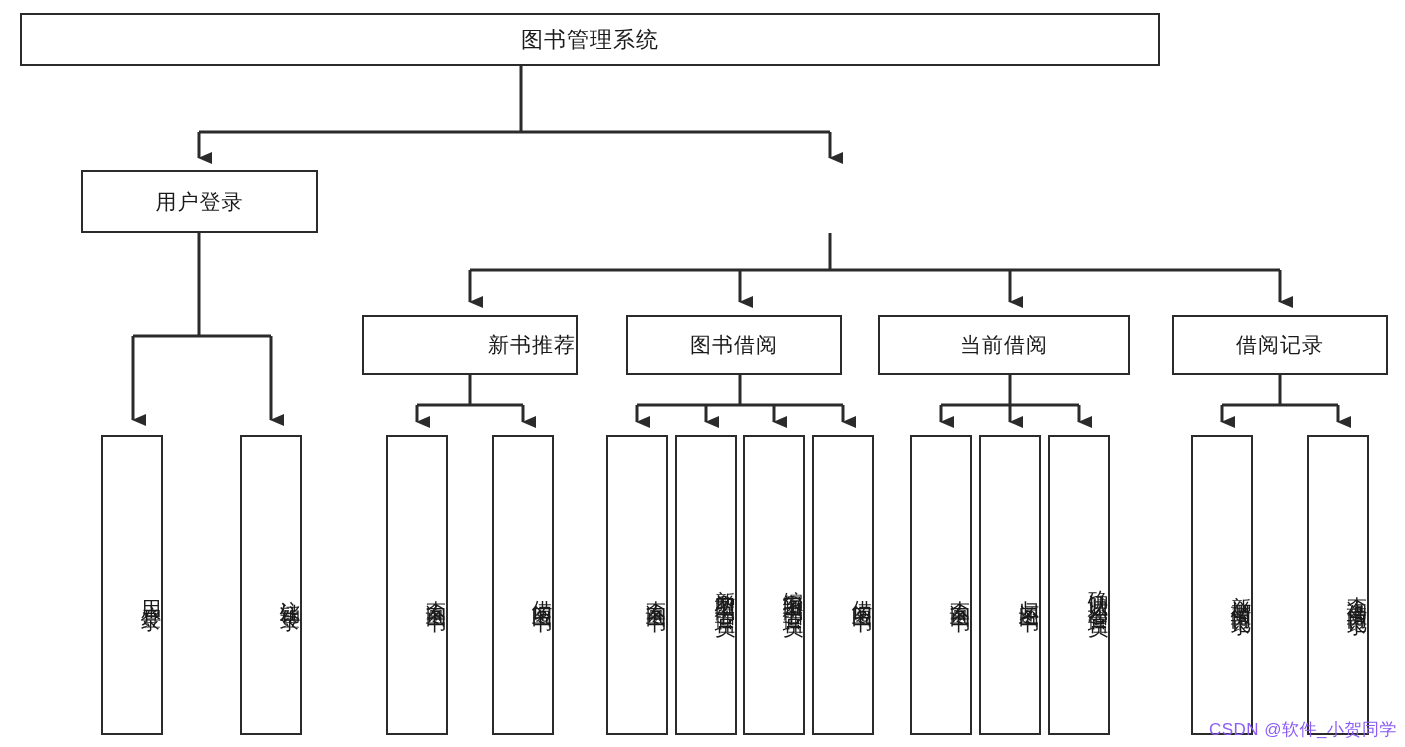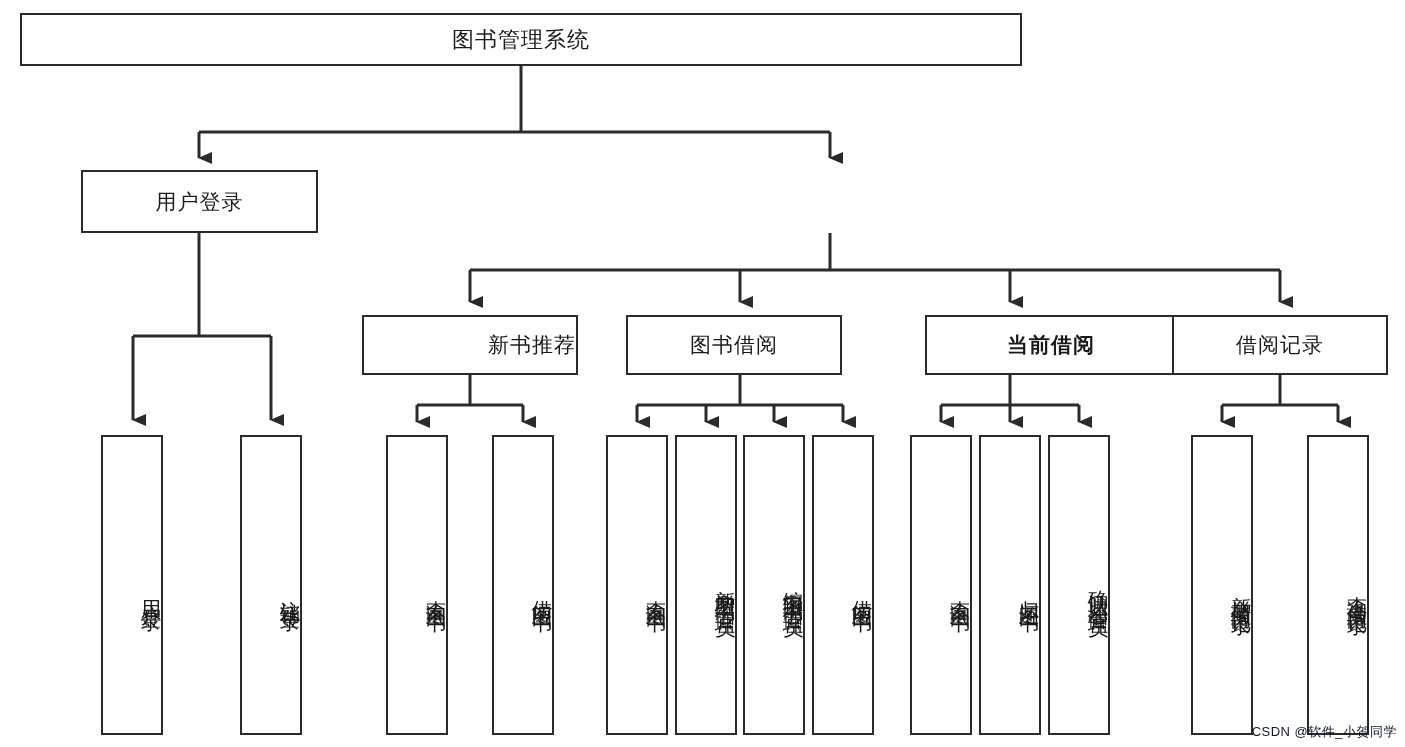--- a/index.html
+++ b/index.html
@@ -10,22 +10,22 @@
   .node{position:absolute;box-sizing:border-box;background:#ffffff;
         border:2.5px solid #2b2b2b;display:flex;align-items:center;
         justify-content:center;color:#1a1a1a;}
   .node.h{font-size:21px;letter-spacing:1px;}
   .node.v{writing-mode:vertical-rl;text-orientation:upright;
           font-size:20.5px;letter-spacing:4px;padding-top:14px;
           align-items:flex-start;justify-content:center;}
   .node.v .txt{writing-mode:vertical-rl;text-orientation:upright;
                line-height:1;white-space:nowrap;}
   .node.root{font-size:22px;}
-  .watermark{position:absolute;right:8px;bottom:6px;font-size:13px;
-             color:#0f172a;letter-spacing:.5px;white-space:nowrap;}
+  .watermark{position:absolute;right:8px;bottom:6px;font-size:17px;
+             color:#8b5cf6;letter-spacing:.5px;white-space:nowrap;}
 </style>
 </head>
 <body>
 
 <div id="canvas">
 
   <svg class="wires" viewBox="0 0 1405 747" xmlns="http://www.w3.org/2000/svg">
     <defs>
       <marker id="arw" viewBox="0 0 12 14" refX="6" refY="13" markerWidth="12" markerHeight="14" orient="auto-start-reverse" markerUnits="userSpaceOnUse">
         <path d="M0 0 L12 0 L6 14 Z" fill="#2b2b2b"></path>
@@ -69,35 +69,35 @@
       <path d="M1010 405 L1010 422" marker-end="url(#arw)"></path>
       <path d="M1079 405 L1079 422" marker-end="url(#arw)"></path>
 
       <path d="M1280 375 L1280 405"></path>
       <path d="M1222 405 L1338 405"></path>
       <path d="M1222 405 L1222 422" marker-end="url(#arw)"></path>
       <path d="M1338 405 L1338 422" marker-end="url(#arw)"></path>
     </g>
   </svg>
 
-  <div class="node h root" style="left:20px;top:13px;width:1002px;height:53px;">
+  <div class="node h root" style="left:20px;top:13px;width:1140px;height:53px;">
     <span class="txt">图书管理系统</span>
   </div>
 
   <div class="node h" style="left:81px;top:170px;width:237px;height:63px;">
     <span class="txt">用户登录</span>
   </div>
 
   <div class="node h" style="left:362px;top:315px;width:216px;height:60px;justify-content:flex-end;">
     <span class="txt">新书推荐</span>
   </div>
   <div class="node h" style="left:626px;top:315px;width:216px;height:60px;">
     <span class="txt">图书借阅</span>
   </div>
-  <div class="node h" style="left:925px;top:315px;width:252px;height:60px;font-weight:bold;">
+  <div class="node h" style="left:878px;top:315px;width:252px;height:60px;">
     <span class="txt">当前借阅</span>
   </div>
   <div class="node h" style="left:1172px;top:315px;width:216px;height:60px;">
     <span class="txt">借阅记录</span>
   </div>
 
   <div class="node v" style="left:101px;top:435px;width:62px;height:300px;">
     <span class="txt">用户登录</span>
   </div>
   <div class="node v" style="left:240px;top:435px;width:62px;height:300px;">

